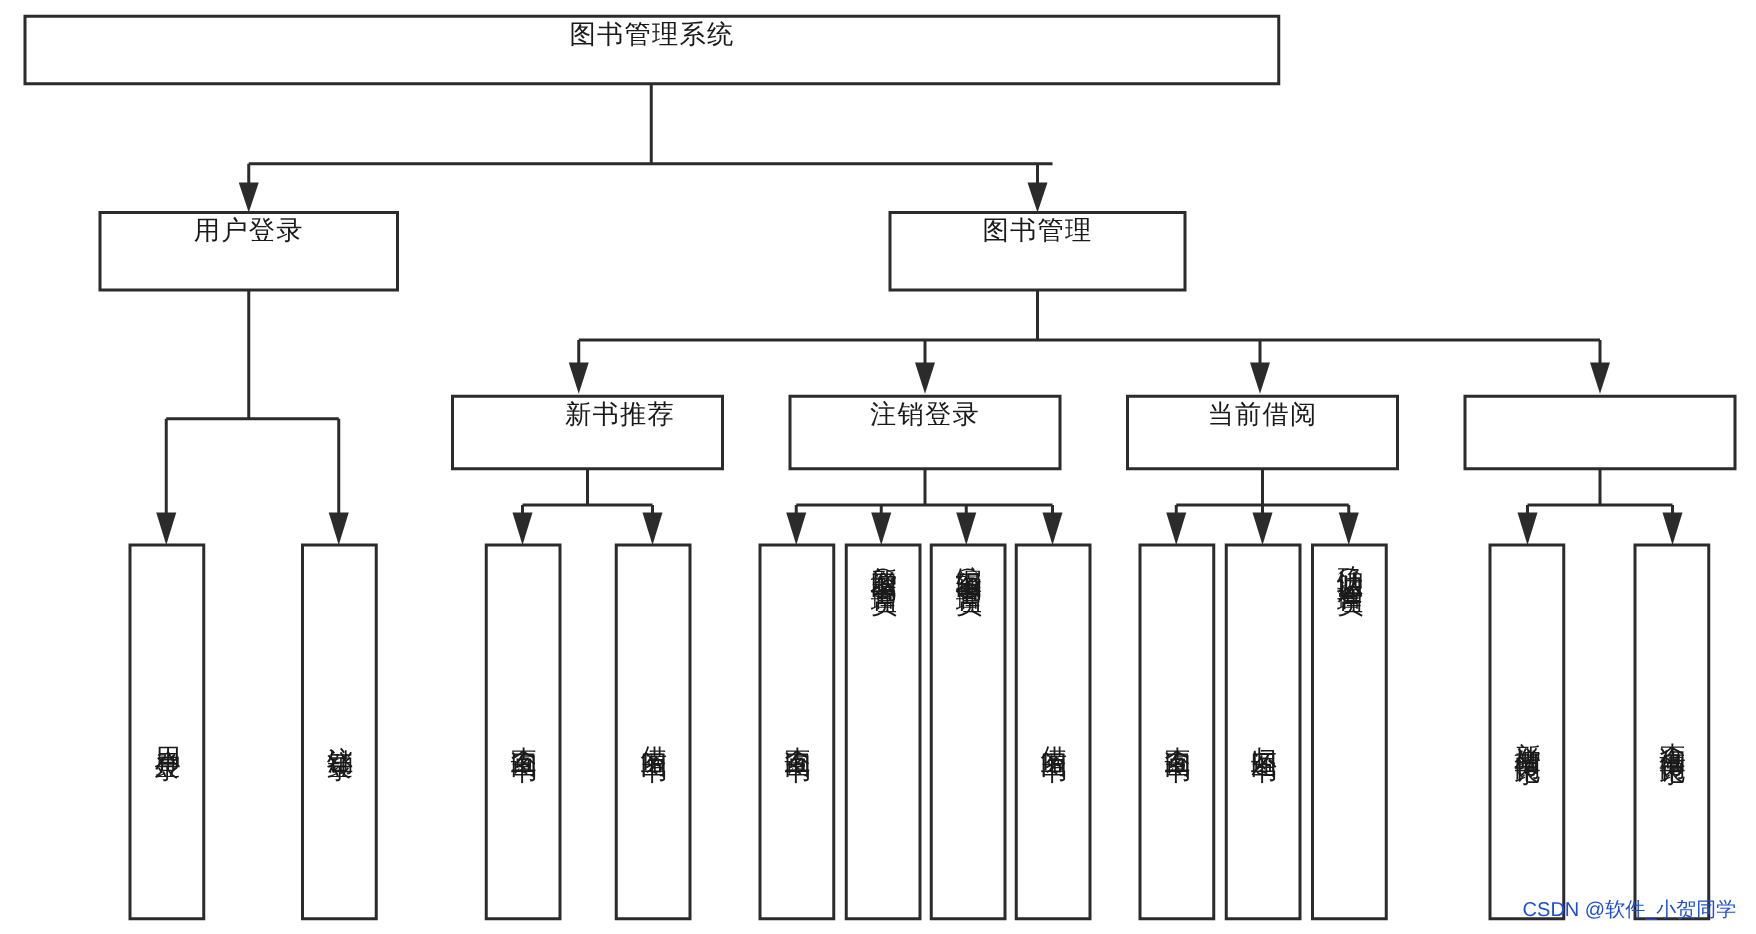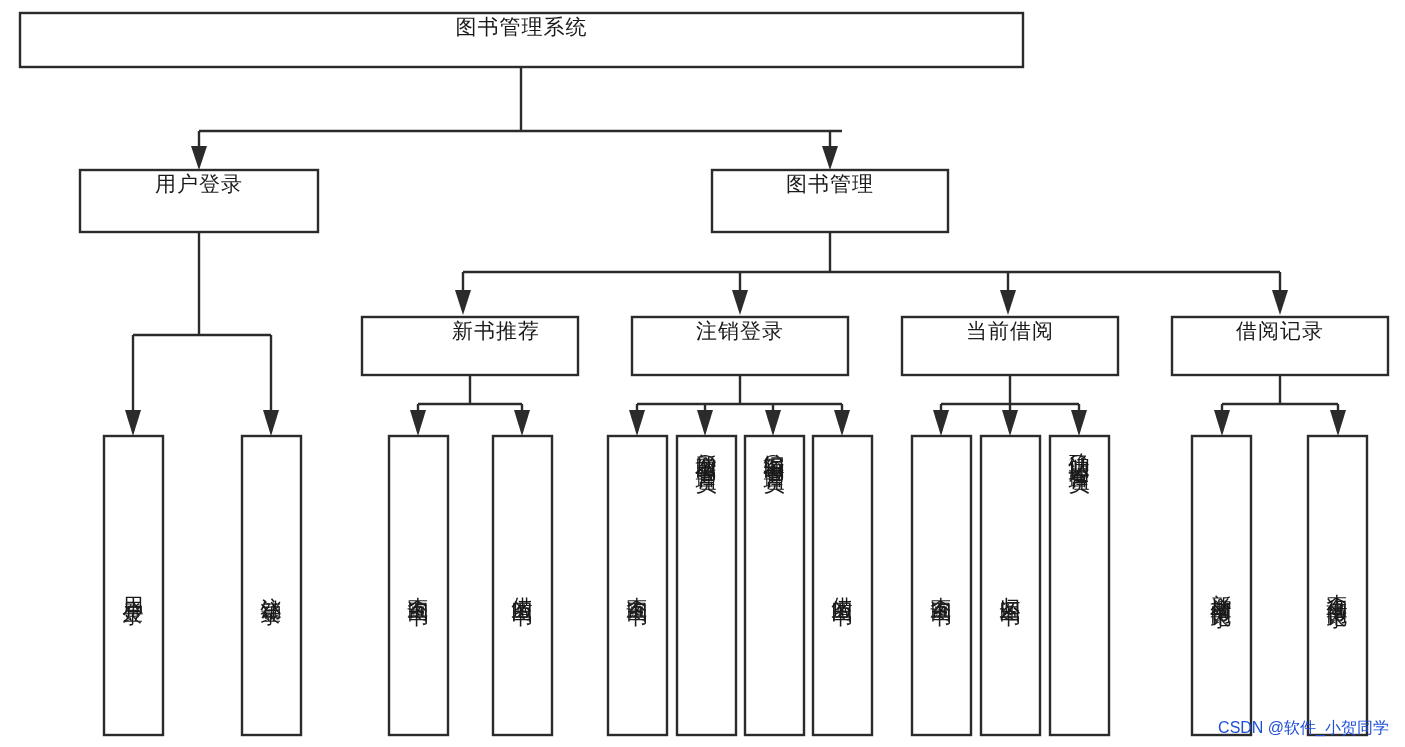--- a/index.html
+++ b/index.html
@@ -189,23 +189,20 @@
 
   <div class="hlabel-wrap" style="left:362px; top:317px; width:216px; height:75px;margin-left:26px;">
     <span class="hlabel-text">新书推荐</span>
   </div>
   <div class="hlabel-wrap" style="left:632px; top:317px; width:216px; height:58px;">
     <span class="hlabel-text">注销登录</span>
   </div>
   <div class="hlabel-wrap" style="left:902px; top:317px; width:216px; height:72px;">
     <span class="hlabel-text">当前借阅</span>
   </div>
-  <div class="hlabel-wrap" style="left:1172px; top:317px; width:216px; height:58px;">
-    <span class="hlabel-text">借阅记录</span>
-  </div>
 
   <div class="vlabel-wrap" style="left:104px; top:436px; width:59px; height:299px;">
     <span class="vlabel-text">用户登录</span>
   </div>
   <div class="vlabel-wrap" style="left:242px; top:436px; width:59px; height:299px;">
     <span class="vlabel-text">注销登录</span>
   </div>
 
   <div class="vlabel-wrap" style="left:389px; top:436px; width:59px; height:299px;">
     <span class="vlabel-text">查询图书</span>

